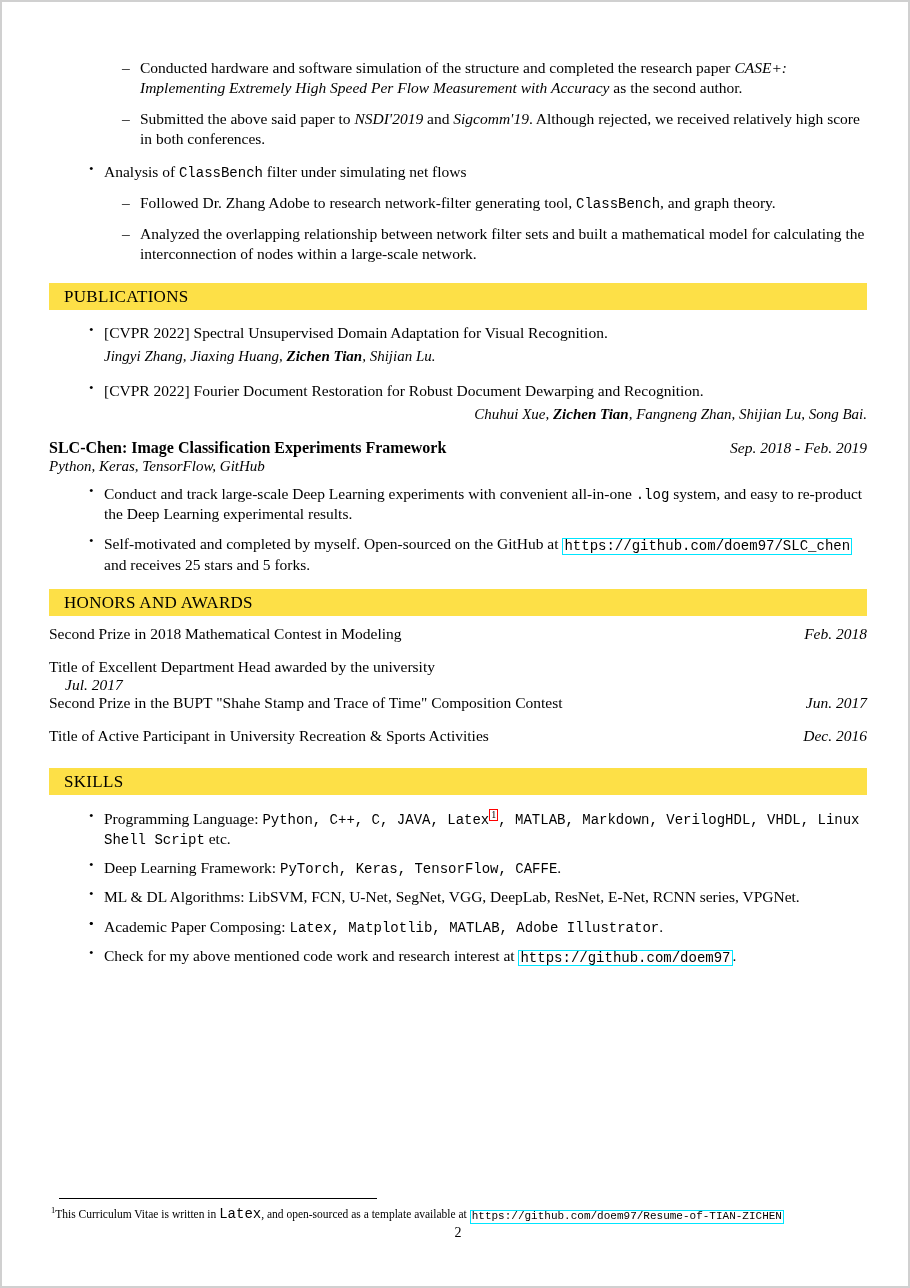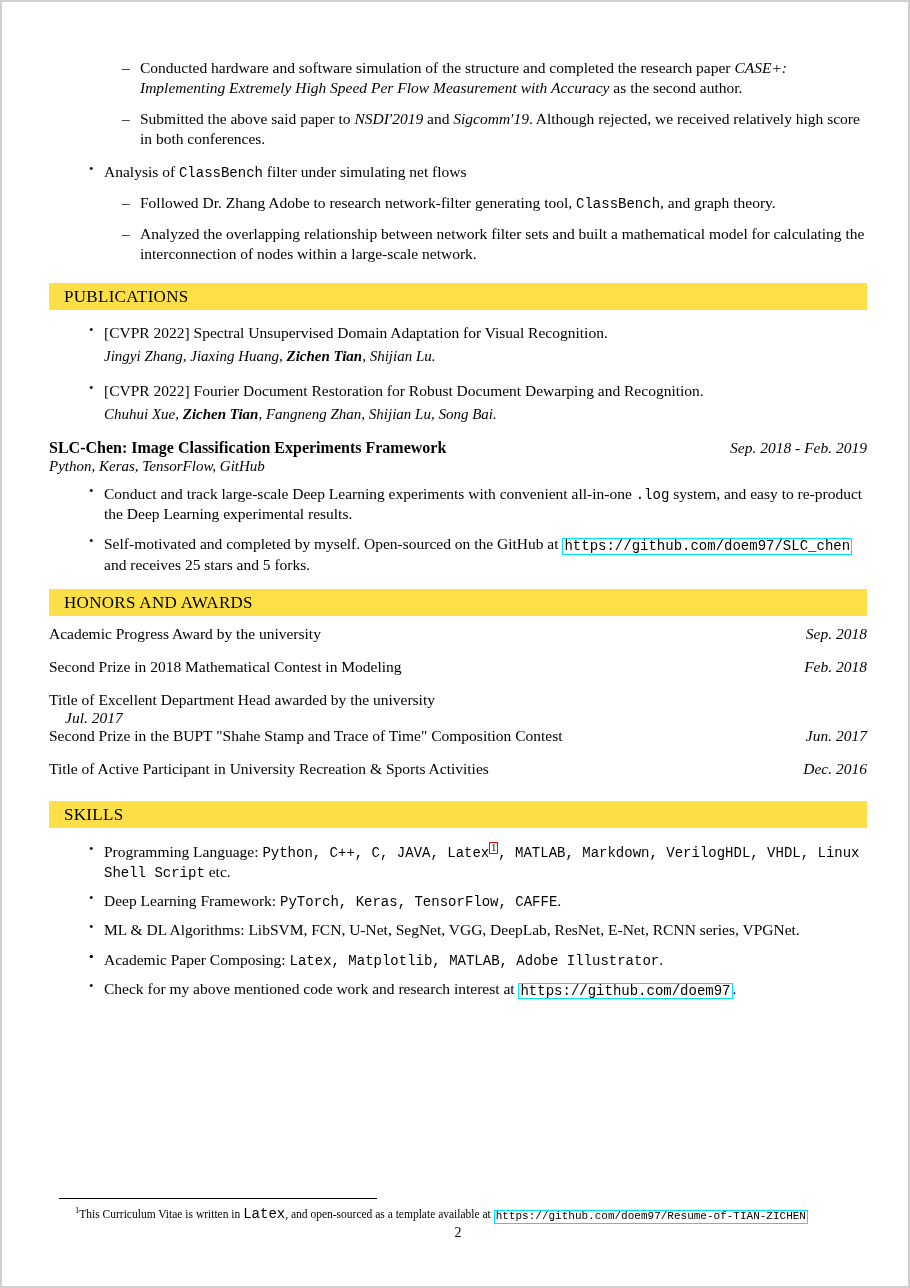--- a/index.html
+++ b/index.html
@@ -107,21 +107,21 @@
     width: 318px;
     height: 1px;
     background: #000000;
     margin-left: 10px;
   }
   .fn-text {
     font-size: 11.5px;
     line-height: 1.45;
     text-align: justify;
     margin-top: 5px;
-    margin-left: 26px;
+    margin-left: 2px;
     width: 800px;
   }
   .fn-text .lnk { font-size: 11px; vertical-align: -1px; }
   .fn-sup { font-size: 8.5px; vertical-align: super; }
 
   .pagenum {
     text-align: center;
     font-size: 14px;
     margin-top: 1px;
     width: 818px;
@@ -148,43 +148,39 @@
     </div>
 
     <div class="sec-band" style="margin-top:19px;">PUBLICATIONS</div>
     <div class="blk" style="margin-top:13px;" id="pub-list">
         <div style="margin-bottom: 14px;">
           <div class="li dot lvl1"><span class="mk">•</span><span>[CVPR 2022] Spectral Unsupervised Domain Adaptation for Visual Recognition.</span></div>
           <div class="lvl1" style="padding-left: 18px; margin-top: 4px; font-size: 15px;"><span class="it">Jingyi Zhang, Jiaxing Huang, </span><span class="bi">Zichen Tian</span><span class="it">, Shijian Lu.</span></div>
         </div>
         <div style="margin-bottom: 14px;">
           <div class="li dot lvl1"><span class="mk">•</span><span>[CVPR 2022] Fourier Document Restoration for Robust Document Dewarping and Recognition.</span></div>
-          <div class="lvl1" style="padding-left: 18px; margin-top: 4px; font-size: 15px;"><span class="it">Chuhui Xue, </span><span class="bi">Zichen Tian</span><span class="it">, Fangneng Zhan, Shijian Lu, Song Bai.</span></div>
+          <div class="lvl1" style="padding-left: 18px; margin-top: 4px; font-size: 15px; text-align: right;"><span class="it">Chuhui Xue, </span><span class="bi">Zichen Tian</span><span class="it">, Fangneng Zhan, Shijian Lu, Song Bai.</span></div>
         </div>
       </div>
 
 
     <div style="margin-top:11px;">
       <div class="row2">
         <span class="bold" style="font-size:16px;">SLC-Chen: Image Classification Experiments Framework</span>
         <span class="rgt">Sep. 2018 - Feb. 2019</span>
       </div>
       <div class="it" style="font-size:15px;margin-top:1px;">Python, Keras, TensorFlow, GitHub</div>
       <div class="blk" style="margin-top:9px;" id="proj-bullets">
           <div class="li dot lvl1" style="margin-bottom: 10px;"><span class="mk">•</span><span><span>Conduct and track large-scale Deep Learning experiments with convenient all-in-one </span><span class="codeword">.log</span><span> system, and easy to re-product the Deep Learning experimental results.</span></span></div>
           <div class="li dot lvl1" style="margin-bottom: 10px;"><span class="mk">•</span><span><span>Self-motivated and completed by myself. Open-sourced on the GitHub at </span><span class="lnk">https://github.com/doem97/SLC_chen</span><span> and receives 25 stars and 5 forks.</span></span></div>
         </div>
     </div>
 
     <div class="sec-band" style="margin-top:14px;">HONORS AND AWARDS</div>
     <div style="margin-top:9px;" id="honor-rows">
-        <div class="row2" style="margin-bottom: 15px;">
-          <span>Academic Progress Award by the university</span>
-          <span class="rgt">Sep. 2018</span>
-        </div>
         <div class="row2" style="margin-bottom: 15px;">
           <span>Second Prize in 2018 Mathematical Contest in Modeling</span>
           <span class="rgt">Feb. 2018</span>
         </div>
         <div class="row2" style=" flex-direction: column;">
           <span>Title of Excellent Department Head awarded by the university</span>
           <span class="rgt">Jul. 2017</span>
         </div>
         <div class="row2" style="margin-bottom: 15px;">
           <span>Second Prize in the BUPT "Shahe Stamp and Trace of Time" Composition Contest</span>

